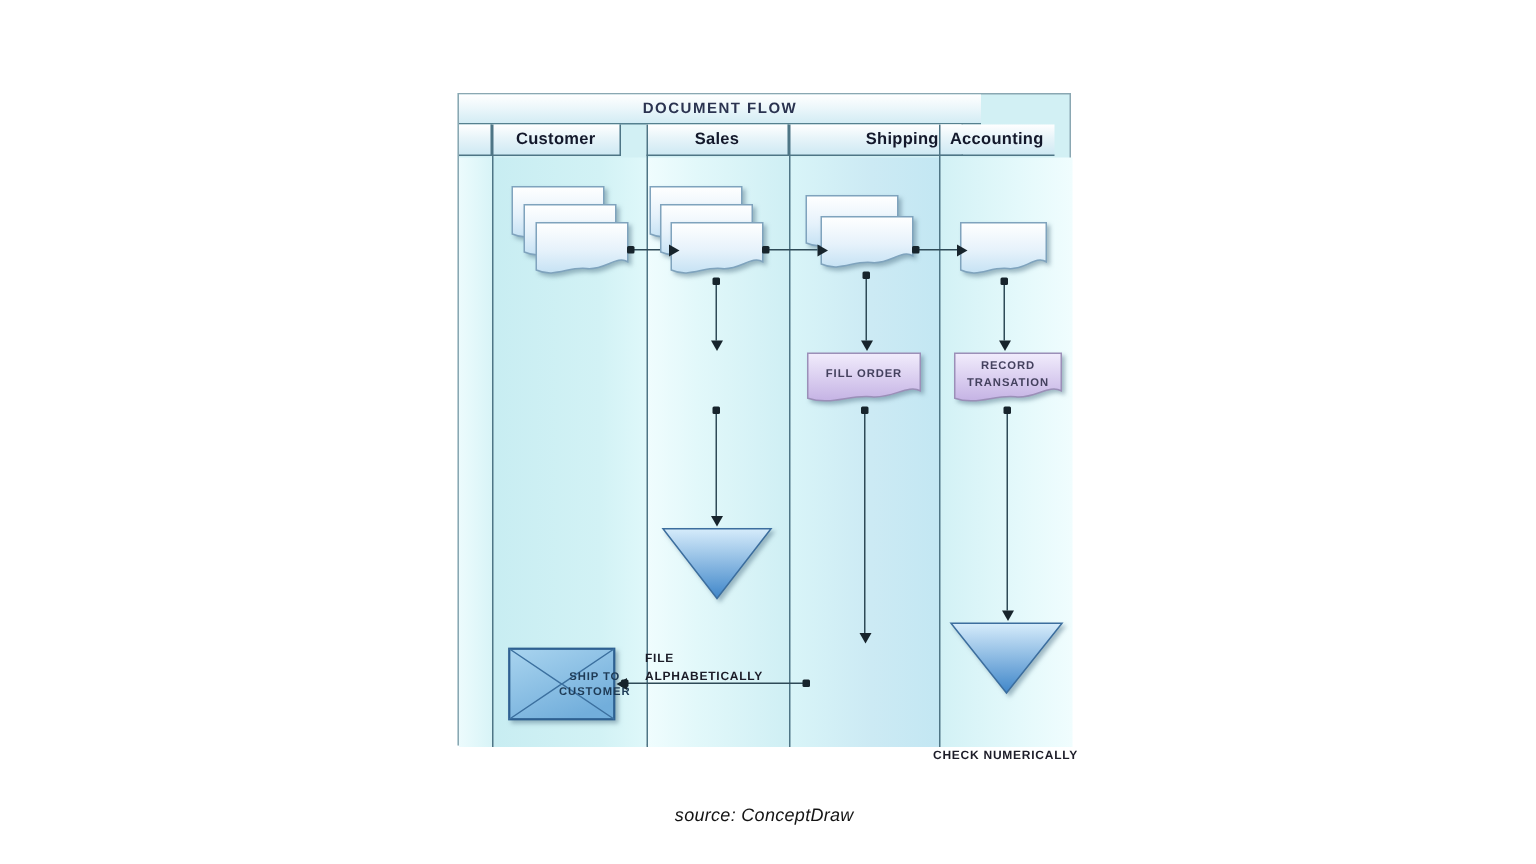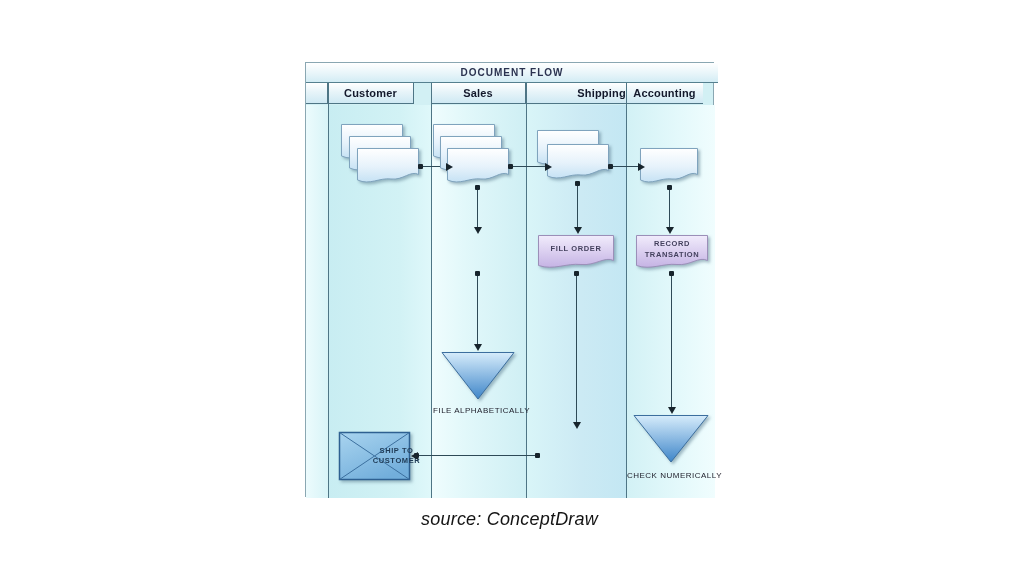--- a/index.html
+++ b/index.html
@@ -5,21 +5,21 @@
   html,body{margin:0;padding:0;}
   body{
     width:1024px;height:576px;background:#ffffff;overflow:hidden;
     font-family:"Liberation Sans",sans-serif;position:relative;
   }
   .diagram{
     position:absolute;left:305px;top:62px;width:409px;height:435px;
     border:1px solid #8aa7b2;background:#d2f0f4;box-sizing:border-box;
   }
   .title-band{
-    position:absolute;left:0;top:0;width:412px;height:19px;
+    position:absolute;left:0;top:0;width:348px;height:19px;
     background:linear-gradient(180deg,#ffffff 0%,#eaf6fa 50%,#d3ecf4 100%);
     border-bottom:1px solid #55808f;display:flex;align-items:center;justify-content:center;
   }
   .title-band span{
     font-size:10px;font-weight:bold;letter-spacing:1px;color:#2b3350;
   }
   .hcell{
     position:absolute;top:20px;height:21px;box-sizing:border-box;
     background:linear-gradient(180deg,#ffffff 0%,#e7f4f9 45%,#cfe9f3 100%);
     border-bottom:1px solid #4e7585;border-right:1px solid #4e7585;
@@ -38,26 +38,26 @@
   .shape svg{display:block;filter:drop-shadow(2px 2px 1.5px rgba(84,118,138,.5));}
   .docstack svg{position:absolute;filter:drop-shadow(2px 2px 1.5px rgba(84,118,138,.5));}
   .shape-label{
     position:absolute;left:0;right:0;top:0;bottom:8px;
     display:flex;align-items:center;justify-content:center;text-align:center;
     font-size:7.5px;font-weight:600;letter-spacing:.6px;line-height:1.35;
     color:#44415e;z-index:2;padding:0 3px;
   }
   .env-label{color:#1e3a55;bottom:0;margin-left:44px;}
   .store-label{
-    position:absolute;text-align:right;font-size:8px;font-weight:400;
-    letter-spacing:.5px;line-height:1.5;color:#1c1c28;z-index:2;
+    position:absolute;text-align:left;font-size:8px;font-weight:700;
+    letter-spacing:.5px;line-height:1.5;color:#1c1c28;z-index:2;margin-top:28px;
   }
   .caption{
-    position:absolute;left:305px;top:509px;width:409px;text-align:center;
-    font-size:18px;font-style:italic;color:#141414;letter-spacing:.2px;
+    position:absolute;left:305px;top:536px;width:409px;text-align:center;
+    font-size:12px;font-style:italic;color:#141414;letter-spacing:.2px;
   }
 </style>
 </head>
 <body>
 
 <svg width="0" height="0" style="position:absolute" aria-hidden="true">
   <defs>
     <linearGradient id="gDoc" x1="0" y1="0" x2="0" y2="1">
       <stop offset="0" stop-color="#ffffff"></stop>
         <stop offset=".55" stop-color="#e6f2fb"></stop>

